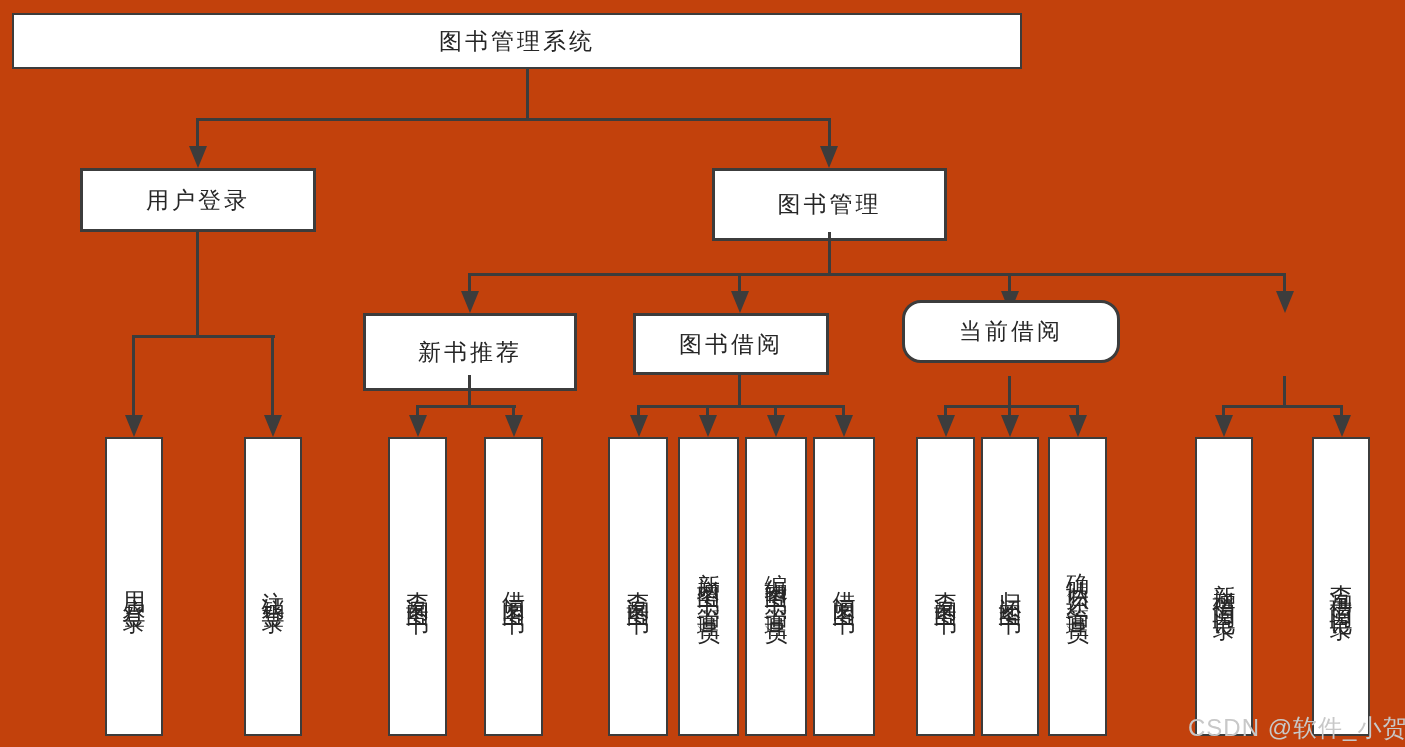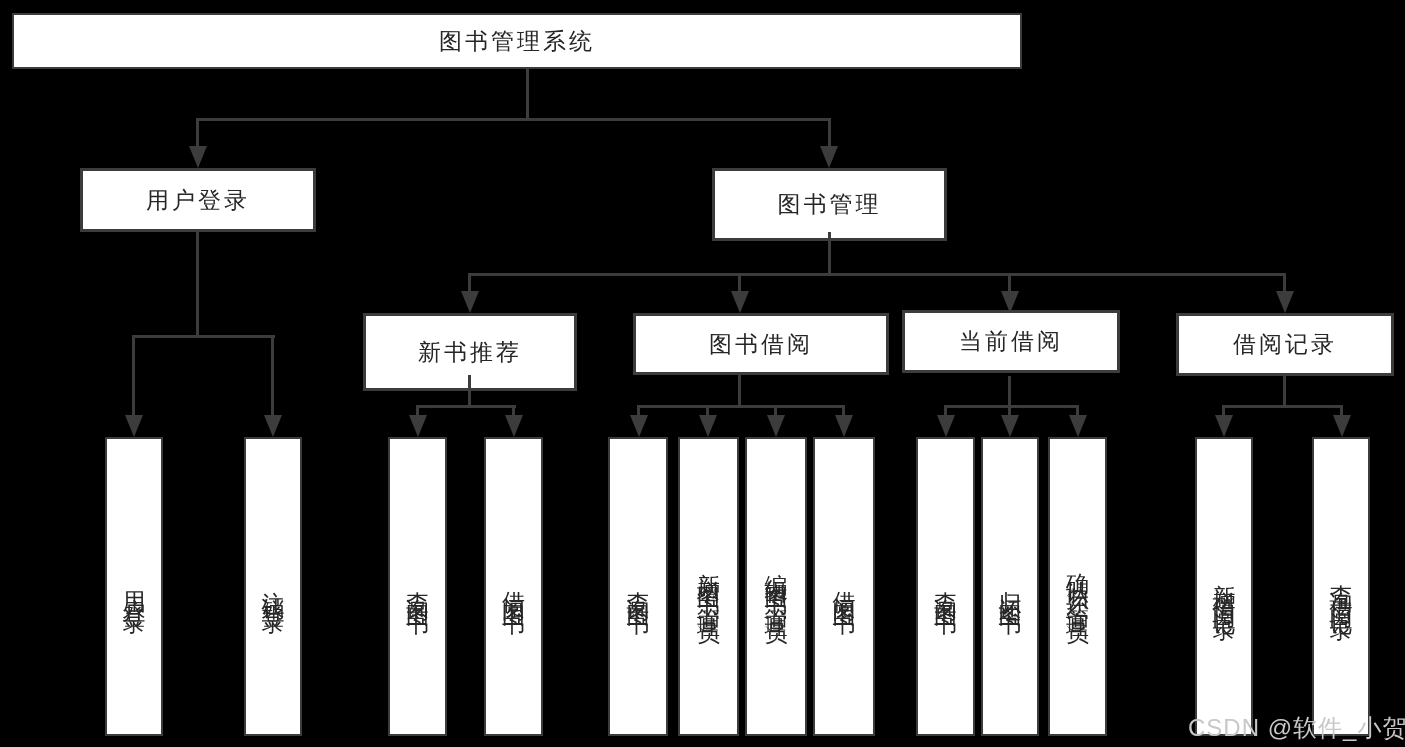--- a/index.html
+++ b/index.html
@@ -1,20 +1,20 @@
 <!DOCTYPE html>
 <html><head>
 <meta charset="utf-8">
 <style>
   html, body { margin: 0; padding: 0; background: #ffffff; }
   .canvas {
     position: relative;
     width: 1405px;
     height: 747px;
-    background: #000000;
+    background: #c2410c;
     font-family: "Liberation Sans", sans-serif;
     overflow: hidden;
   }
   .box {
     position: absolute;
     box-sizing: border-box;
     background: #ffffff;
     border: 3px solid #3c3c3c;
     display: flex;
     align-items: center;
@@ -84,23 +84,22 @@
   <div class="line" style="left:468px; top:273px; width:3px; height:18px;"></div>
   <div class="arw" style="left:461px; top:291px;"></div>
   <div class="line" style="left:738px; top:273px; width:3px; height:18px;"></div>
   <div class="arw" style="left:731px; top:291px;"></div>
   <div class="line" style="left:1008px; top:273px; width:3px; height:18px;"></div>
   <div class="arw" style="left:1001px; top:291px;"></div>
   <div class="line" style="left:1283px; top:273px; width:3px; height:18px;"></div>
   <div class="arw" style="left:1276px; top:291px;"></div>
 
   <div class="box" style="left:363px; top:313px; width:214px; height:78px;">新书推荐</div>
-  <div class="box" style="left:633px; top:313px; width:256px; height:62px;">图书借阅</div>
-  <div class="box" style="left:902px; top:310px; width:218px; height:63px;">当前借阅</div>
-  <div class="box" style="left:1176px; top:313px; width:218px; height:63px;">借阅记录</div>
+  <div class="box" style="left:633px; top:313px; width:196px; height:62px;">图书借阅</div>
+  <div class="box" style="left:902px; top:300px; width:218px; height:63px;border-radius:19px;">当前借阅</div>
 
   <div class="line" style="left:468px; top:375px; width:3px; height:30px;"></div>
   <div class="line" style="left:416px; top:405px; width:100px; height:3px;"></div>
   <div class="line" style="left:416px; top:405px; width:3px; height:10px;"></div>
   <div class="arw" style="left:409px; top:415px;"></div>
   <div class="line" style="left:512px; top:405px; width:3px; height:10px;"></div>
   <div class="arw" style="left:505px; top:415px;"></div>
   <div class="box vbox" style="left:388px; top:437px; width:59px; height:299px;">查询图书</div>
   <div class="box vbox" style="left:484px; top:437px; width:59px; height:299px;">借阅图书</div>
 

